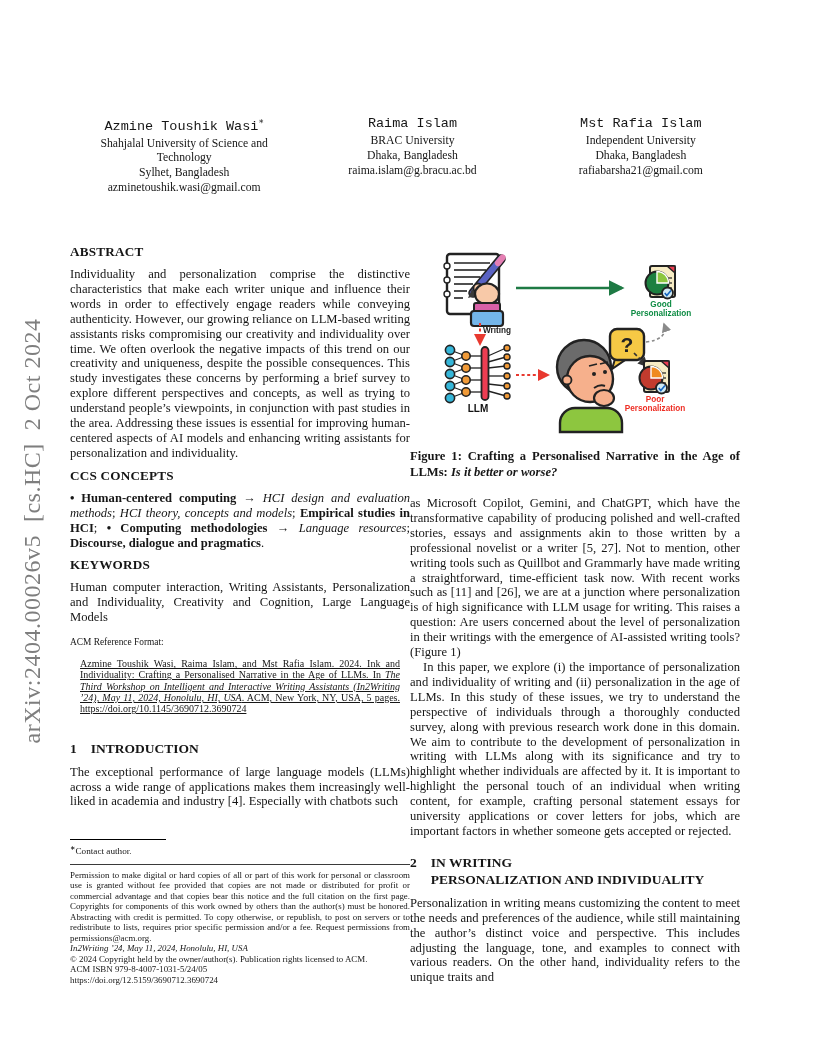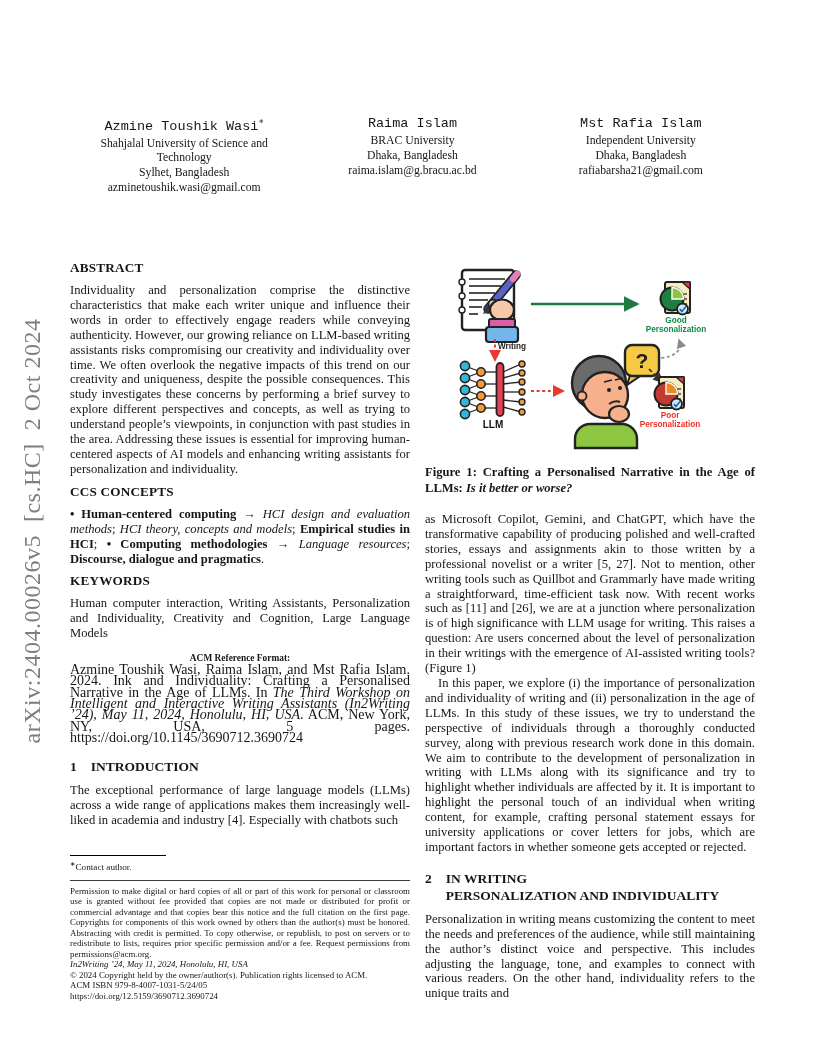--- a/index.html
+++ b/index.html
@@ -11,31 +11,31 @@
     white-space:pre;letter-spacing:.5px;}
   
   .title-block{padding-top:100px;text-align:center;}
   .paper-title{font-size:19.5px;font-weight:bold;line-height:27px;margin:0 90px;}
   .authors-row{display:flex;margin:16px 61px 0 70px;}
   .author{flex:1;text-align:center;}
   .author-name{font-size:13.5px;margin-bottom:3px;font-family:Liberation Mono, monospace;}
   .author-name sup{font-size:9px;}
   .author-line{font-size:11.7px;line-height:14.8px;}
   
-  .columns{position:absolute;top:260px;left:70px;width:685px;display:flex;gap:15px;}
+  .columns{position:absolute;top:244px;left:70px;width:685px;display:flex;}
   .col-left{width:340px;min-height:694px;display:flex;flex-direction:column;}
   .col-right{width:330px;}
   .body-text{font-size:12.6px;line-height:14.9px;text-align:justify;margin:0;}
   .h-block{font-size:13.2px;font-weight:bold;margin:0 0 7px 0;letter-spacing:.2px;}
   .gap{margin-top:7px;}
   .sec-head{display:flex;gap:14px;font-size:13.5px;font-weight:bold;margin:16px 0 8px 0;}
   .run-bold{font-weight:bold}.run-italic{font-style:italic}
   .run-bolditalic{font-weight:bold;font-style:italic}
-  .small-head{font-size:9.4px;font-weight:bold;margin:12px 0 1px 0;text-align:center;}
-  .small-text{font-size:14px;line-height:11.3px;text-align:justify;margin:0;}
+  .small-head{font-size:9.4px;font-weight:normal;margin:12px 0 1px 0;}
+  .small-text{font-size:10px;line-height:11.3px;text-align:justify;margin:10px;text-decoration:underline;}
   
   .fn-area{margin-top:auto;}
   .fn-rule{width:96px;border-top:1px solid #000;margin-bottom:4px;}
   .fn-text{font-size:9.2px;margin:0 0 8px 0;}
   .fn-text sup{font-size:6.5px;}
   .perm-rule{border-top:1.2px solid #3a3a3a;margin:0 0 5px 0;}
   .perm-text{font-size:8.9px;line-height:10.5px;text-align:justify;margin:0;}
   .perm-meta{font-size:8.9px;line-height:10.5px;margin:0;}
   .perm-meta.it{font-style:italic;}
   .doi-link{color:#161616;text-decoration:none;}

